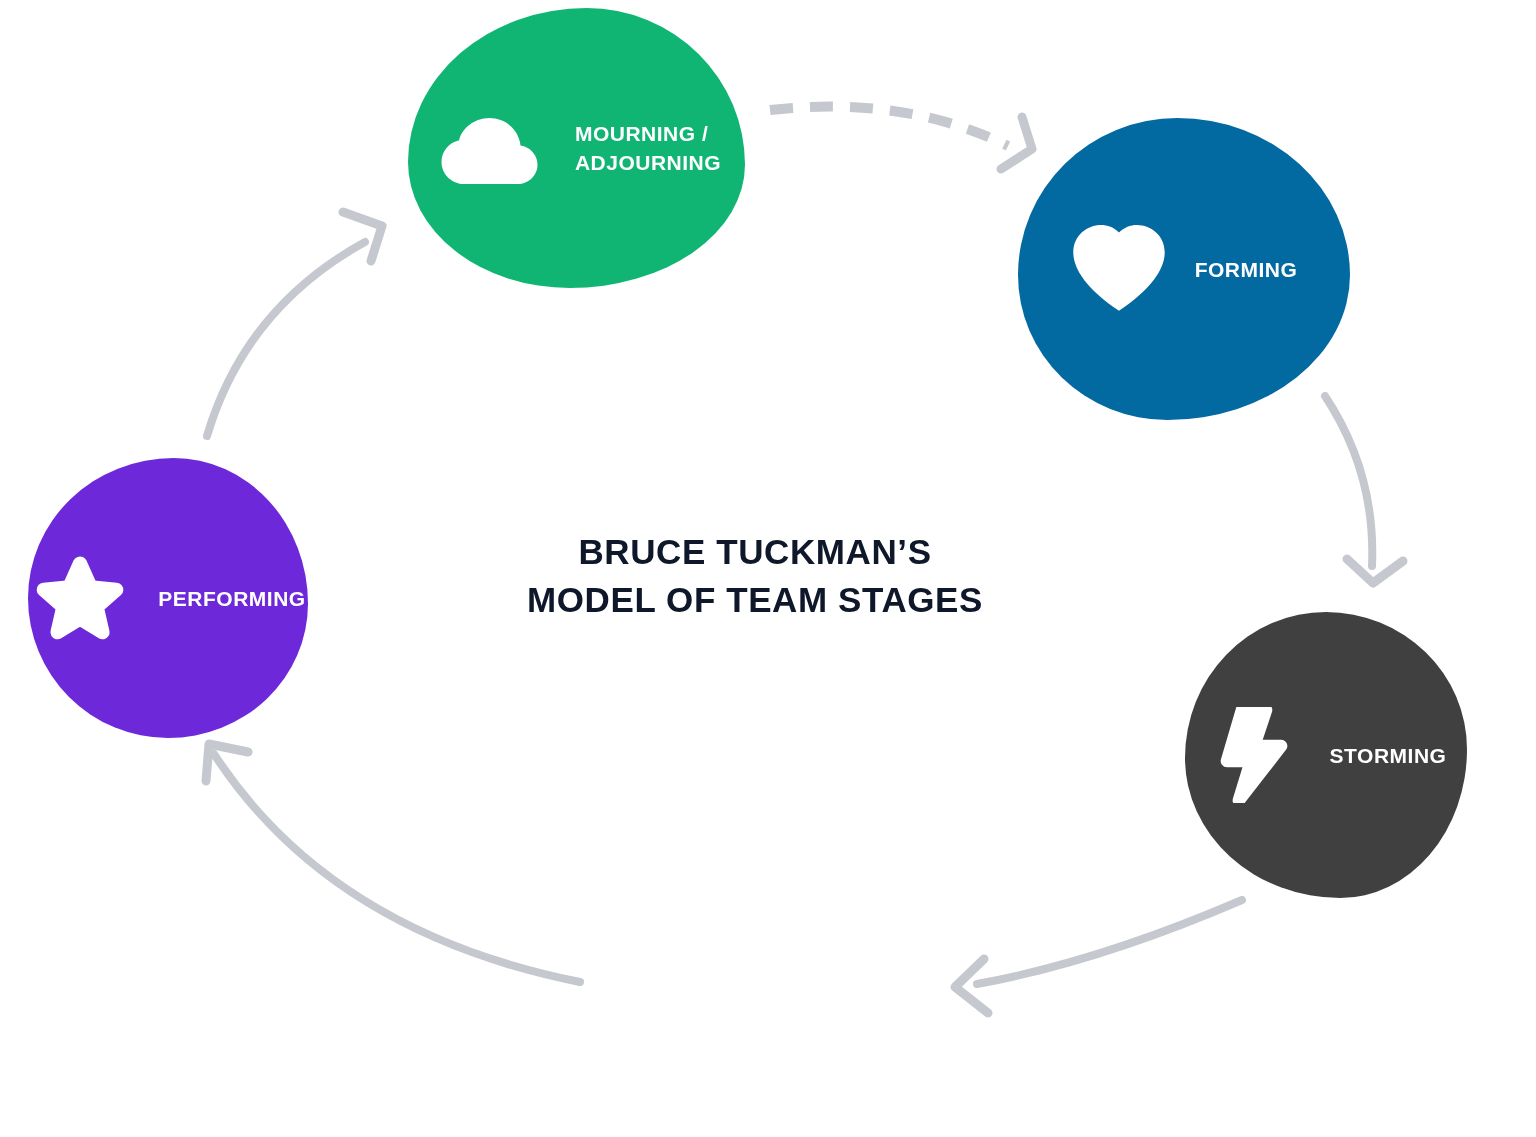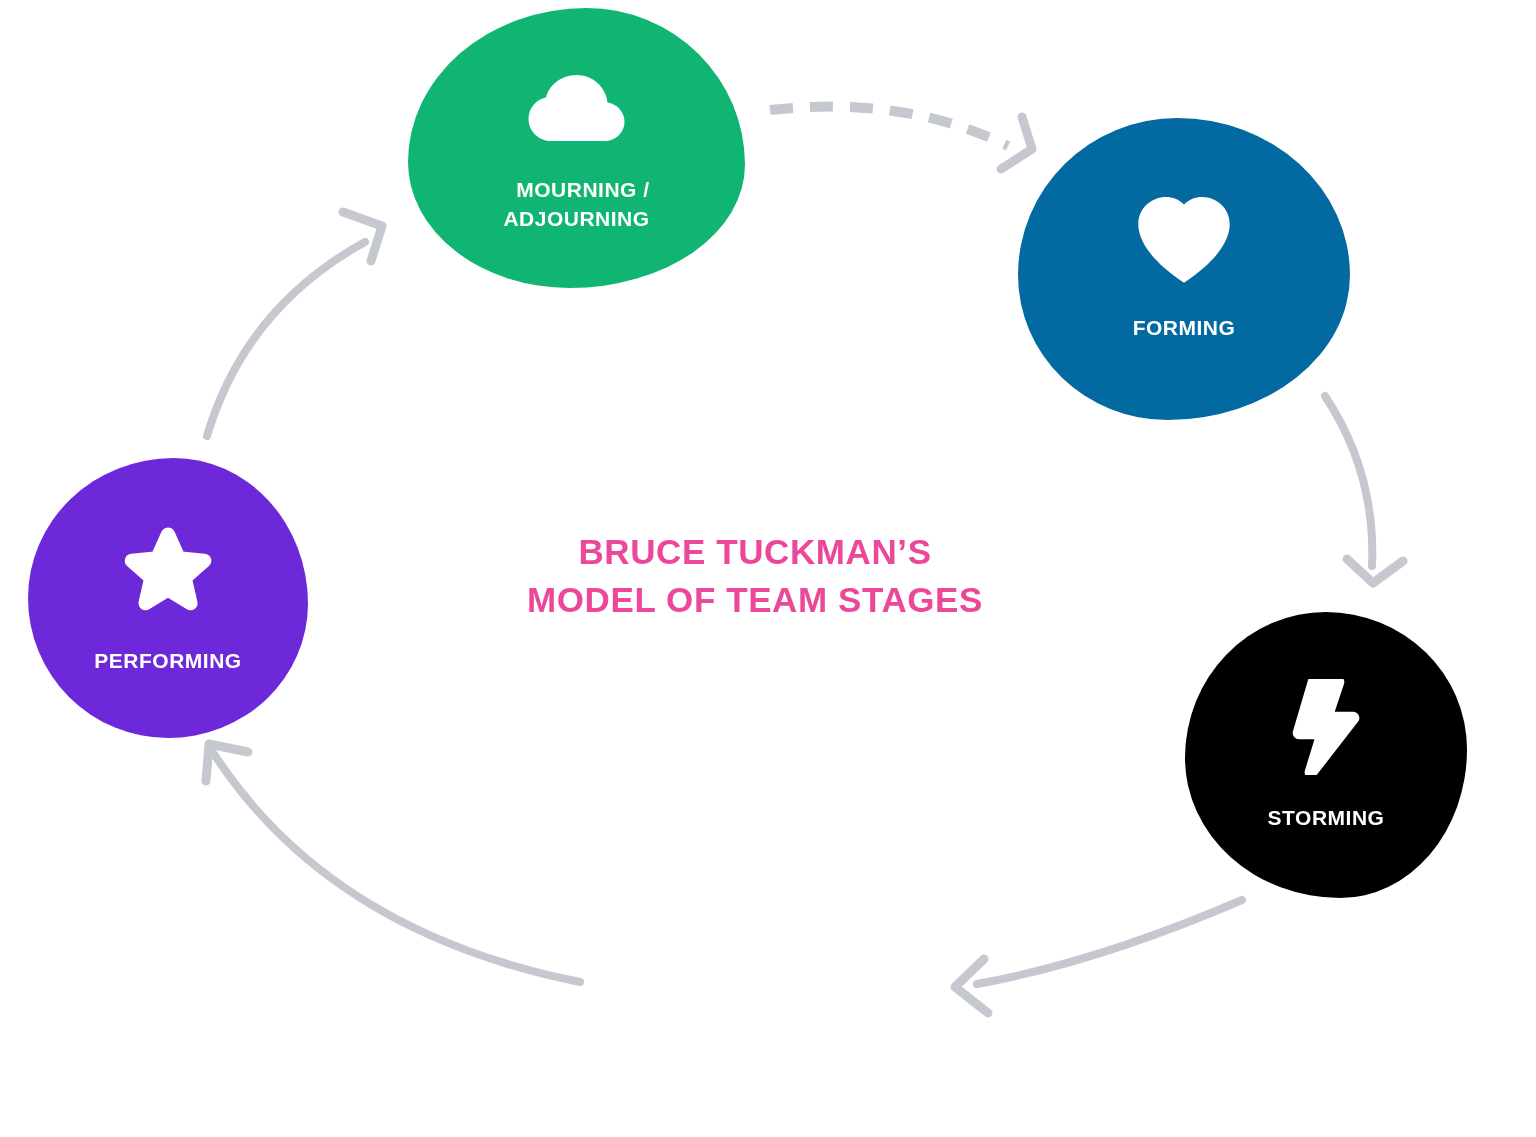--- a/index.html
+++ b/index.html
@@ -28,25 +28,25 @@
     stroke-width: 10;
     stroke-linecap: butt;
     stroke-dasharray: 23 17;
   }
   .arrows path.head { stroke-width: 9; }
 
   
   .blob {
     position: absolute;
     display: flex;
-    flex-direction: column;
+    flex-direction: row;
     align-items: center;
     justify-content: center;
     gap: 28px;
-    text-align: right;
+    text-align: left;
   }
   .blob .icon { display: block; }
   .label {
     color: #ffffff;
     font-size: 21px;
     font-weight: 700;
     letter-spacing: 0.5px;
     line-height: 29px;
   }
 
@@ -113,37 +113,37 @@
 
   <div class="blob stage-forming" style="background-color: #0369a1;">
     <svg class="icon" width="96" height="88" viewBox="0 0 16 15.4">
       <path fill="#ffffff" d="M8 1.314C12.438-3.248 23.534 4.735 8 15-7.534 4.736 3.562-3.248 8 1.314z"></path>
     </svg>
     <div class="label">
       <div>FORMING</div>
     </div>
   </div>
 
-  <div class="blob stage-storming" style="background-color: #000000;">
+  <div class="blob stage-storming" style="background-color: #404040;">
     <svg class="icon" width="96" height="96" viewBox="0 0 16 16">
       <path fill="#ffffff" stroke="#ffffff" stroke-width="1.1" stroke-linejoin="round" d="M5.52.359A.5.5 0 0 1 6 0h4a.5.5 0 0 1 .474.658L8.694 6H12.5a.5.5 0 0 1 .395.807l-7 9a.5.5 0 0 1-.873-.454L6.823 9.5H3.5a.5.5 0 0 1-.48-.641l2.5-8.5z"></path>
     </svg>
     <div class="label">
       <div>STORMING</div>
     </div>
   </div>
 
 
   <div class="blob stage-performing" style="background-color: #6d28d9;">
     <svg class="icon" width="100" height="97" viewBox="0 0 24 23.2">
       <path fill="#ffffff" stroke="#ffffff" stroke-width="3.4" stroke-linejoin="round" d="M12 3.2 L14.55 8.9 L20.7 9.5 L16.0 13.6 L17.4 19.7 L12 16.4 L6.6 19.7 L8.0 13.6 L3.3 9.5 L9.45 8.9 Z"></path>
     </svg>
     <div class="label">
       <div>PERFORMING</div>
     </div>
   </div>
 
-  <div class="title" style="color: #ec4899;">
+  <div class="title" style="color: #0f172a;">
     <div>BRUCE TUCKMAN’S</div>
     <div>MODEL OF TEAM STAGES</div>
   </div>
 
 </div>
 
 </body></html>

